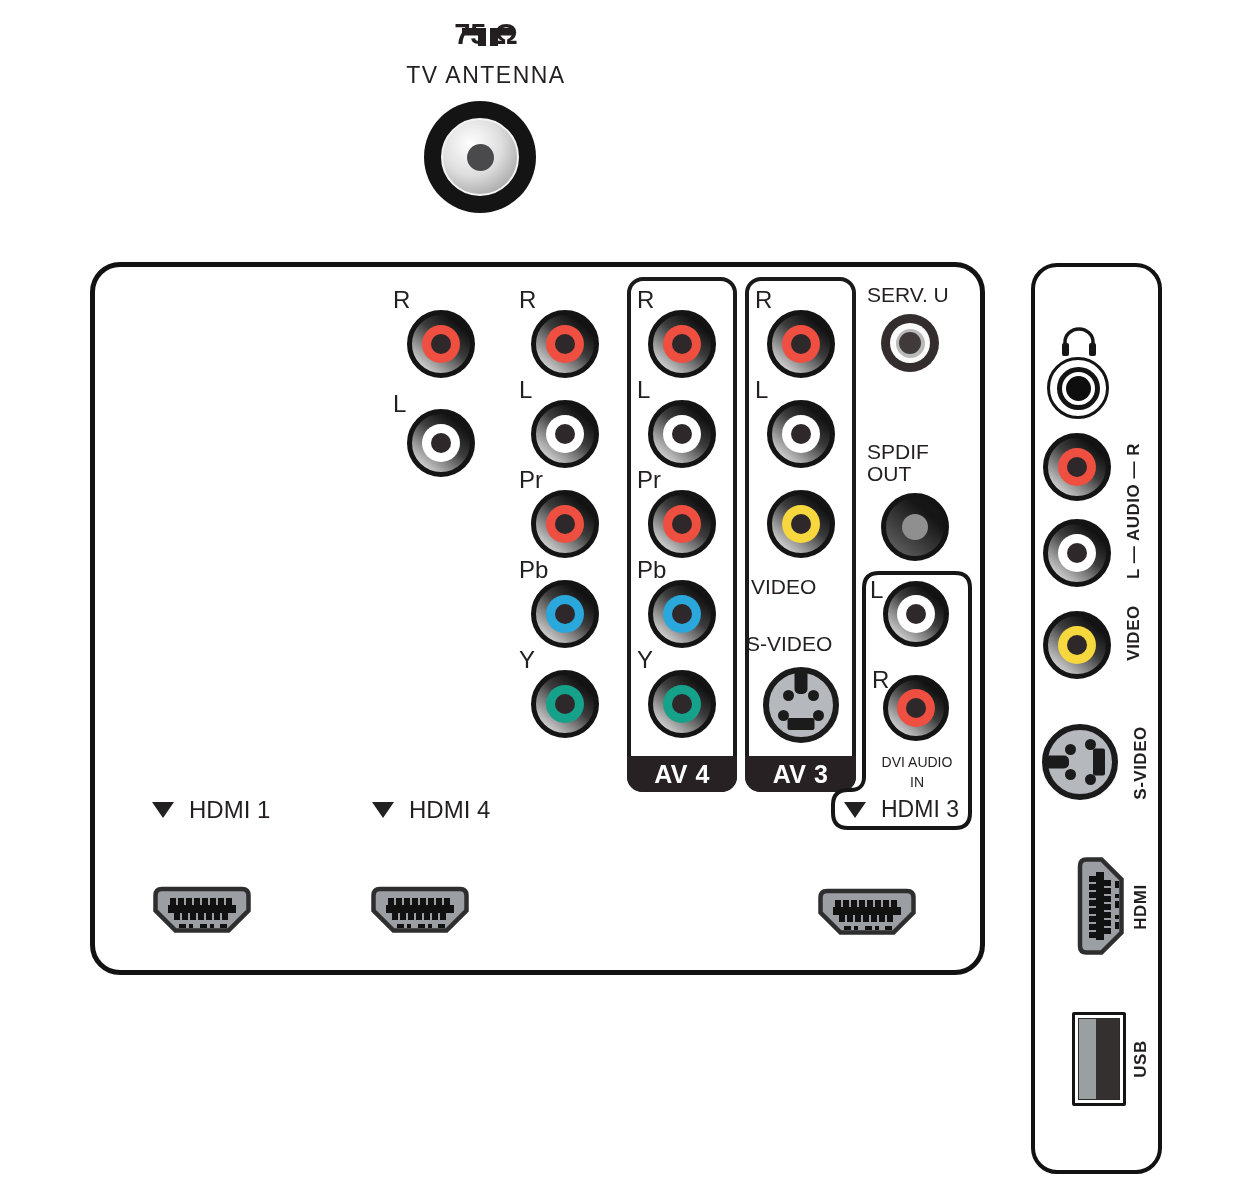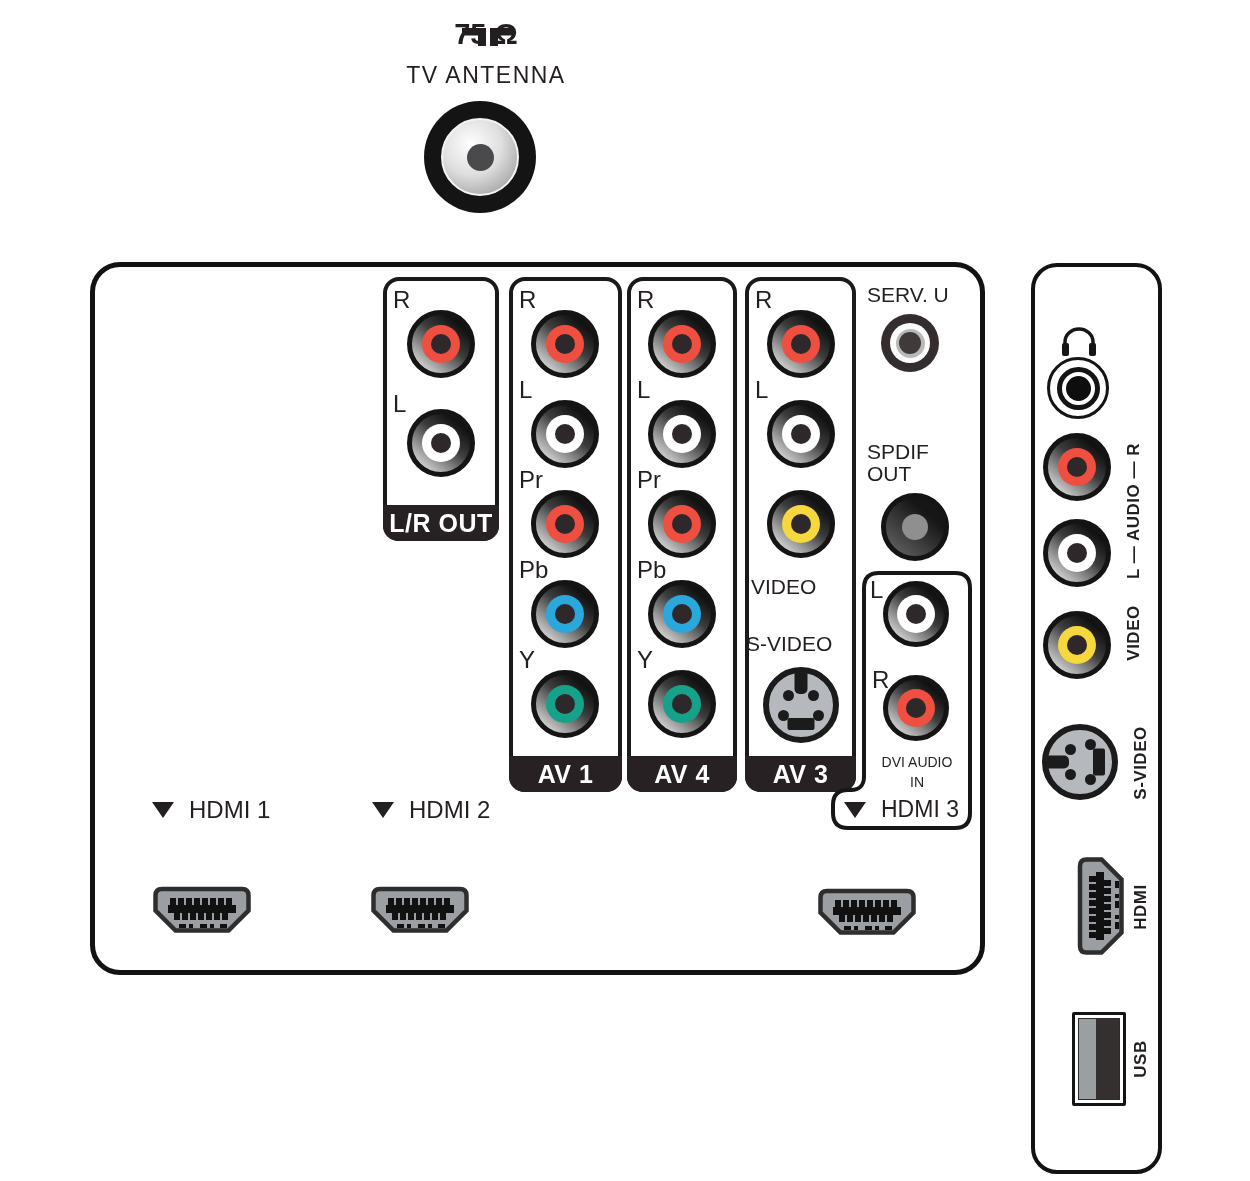--- a/index.html
+++ b/index.html
@@ -82,39 +82,33 @@
   </svg>
   <div class="tant" style="left:398px;top:62px;width:176px">TV ANTENNA</div>
   <div class="coax" style="left:424px;top:101px">
     <div class="coax-mid">
         <div class="coax-c"></div>
       </div>
   </div>
 
   <div class="panel" style="left:90px;top:262px;width:895px;height:713px"></div>
 
-  <div class="col" style="left:383px;top:277px;width:116px;height:264px">
-    <div class="col-label">L/R OUT</div>
-  </div>
   <div class="plabel" style="left:393px;top:288px">R</div>
   <div class="rca" style="left:407px;top:310px">
       <div class="ring" style="background: rgb(238, 79, 65);">
         <div class="hole"></div>
       </div>
     </div>
   <div class="plabel" style="left:393px;top:392px">L</div>
   <div class="rca" style="left:407px;top:409px">
       <div class="ring" style="background: rgb(255, 255, 255);">
         <div class="hole"></div>
       </div>
     </div>
 
-  <div class="col" style="left:509px;top:277px;width:113px;height:515px">
-    <div class="col-label">AV 1</div>
-  </div>
   <div class="plabel" style="left:519px;top:288px">R</div>
   <div class="rca" style="left:531px;top:310px">
       <div class="ring" style="background: rgb(238, 79, 65);">
         <div class="hole"></div>
       </div>
     </div>
   <div class="plabel" style="left:519px;top:378px">L</div>
   <div class="rca" style="left:531px;top:400px">
       <div class="ring" style="background: rgb(255, 255, 255);">
         <div class="hole"></div>
@@ -244,21 +238,21 @@
     <div class="tri"></div>
     <span>HDMI 3</span>
   </div>
 
   <div class="hdmi-row" style="left:152px;top:796px">
     <div class="tri"></div>
     <span>HDMI 1</span>
   </div>
   <div class="hdmi-row" style="left:372px;top:796px">
     <div class="tri"></div>
-    <span>HDMI 2</span>
+    <span>HDMI 4</span>
   </div>
 
   <svg class="abs" style="left:152px;top:886px" width="100" height="48" viewBox="0 0 100 48">
     <path d="M10 3 H90 Q96.5 3 96.5 9.5 V24.5 L76.5 44.5 H23.5 L3.5 24.5 V9.5 Q3.5 3 10 3 Z" fill="#9b9fa3" stroke="#2e2e2e" stroke-width="4.5"></path>
     <g fill="#111">
       <rect x="16" y="19" width="68" height="8"></rect>
       <rect x="18" y="12" width="6" height="8"></rect>
         <rect x="26" y="12" width="6" height="8"></rect>
         <rect x="34" y="12" width="6" height="8"></rect>
         <rect x="42" y="12" width="6" height="8"></rect>

